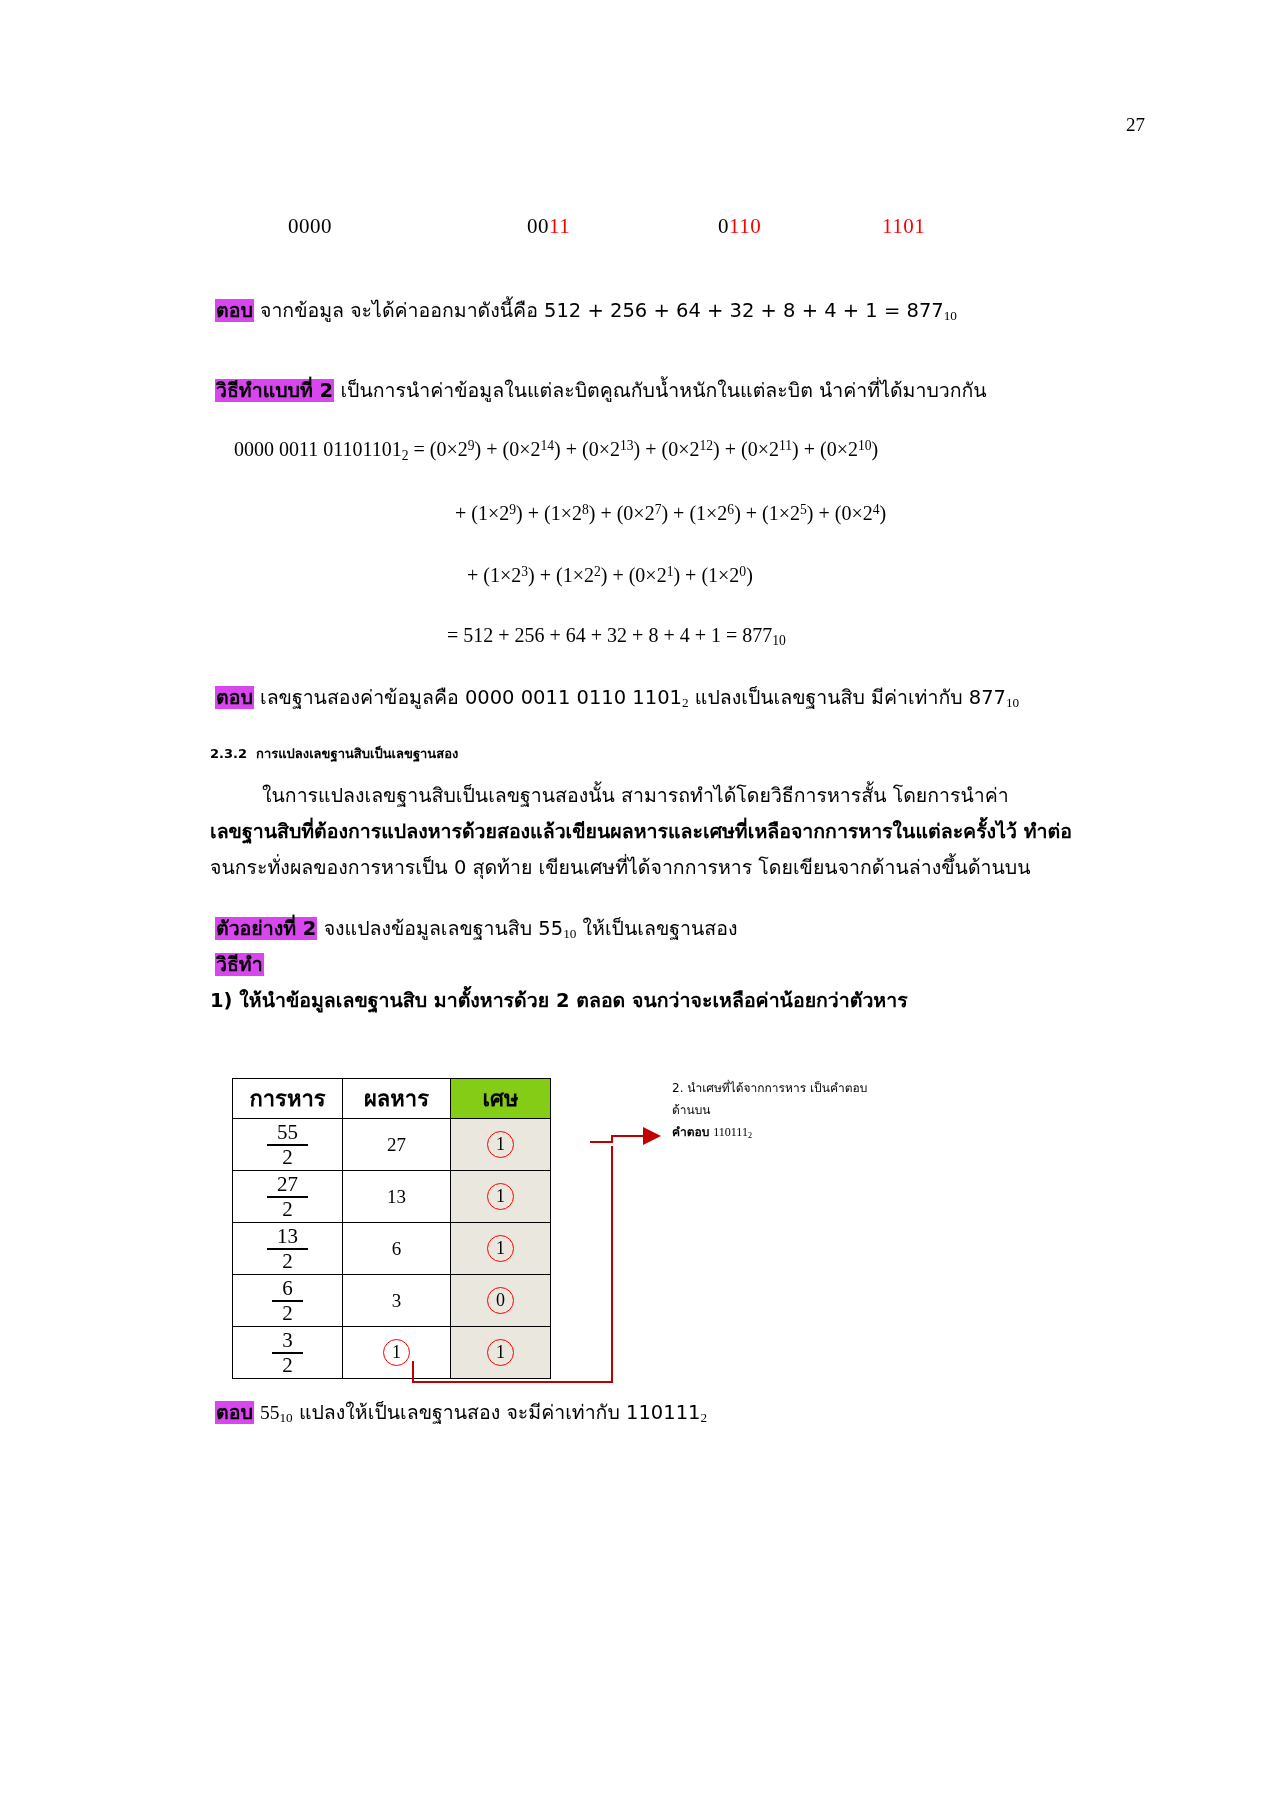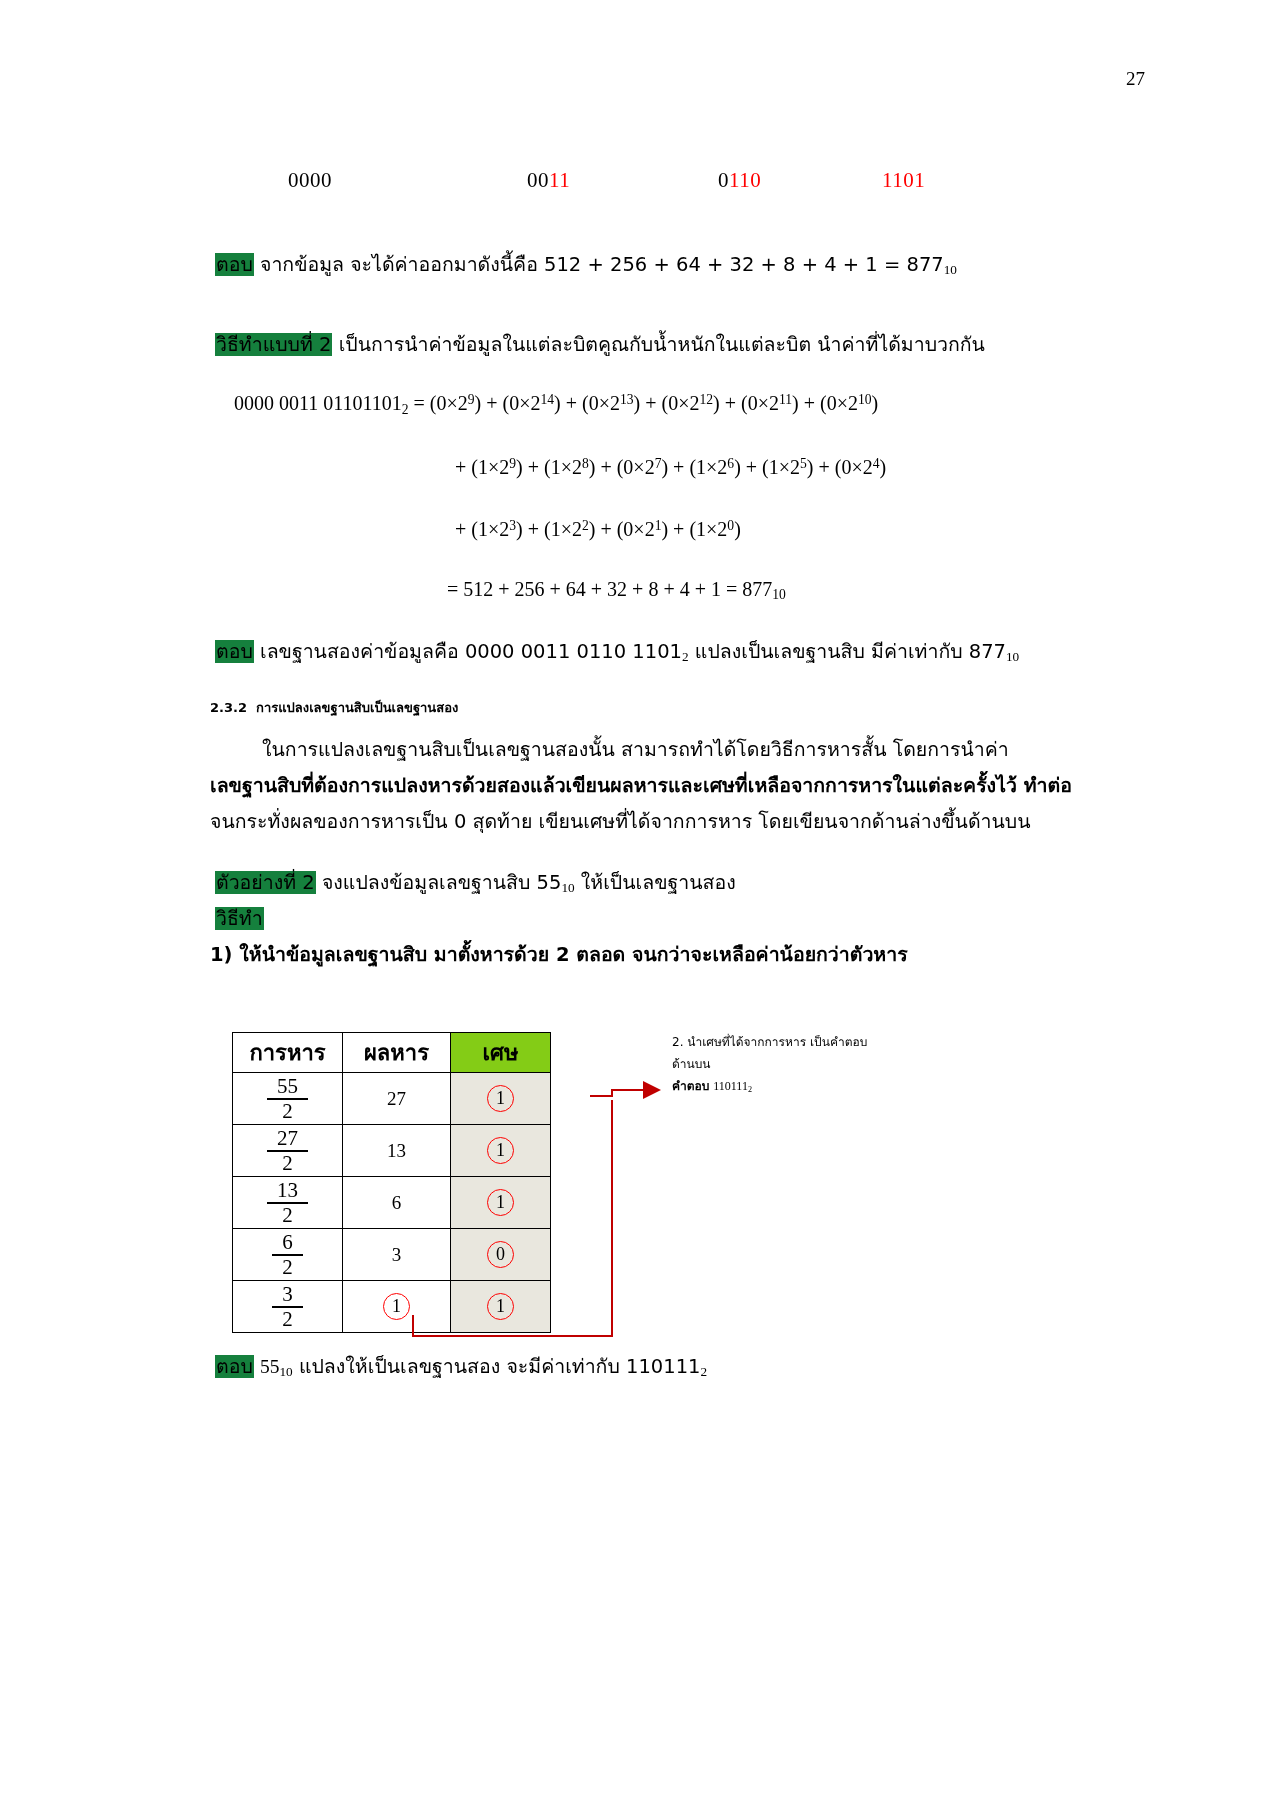--- a/index.html
+++ b/index.html
@@ -11,30 +11,31 @@
     font-family: "DejaVu Sans", "Liberation Sans", sans-serif;
     color: #000000;
     position: relative;
     overflow: hidden;
   }
   .page {
     position: relative;
     width: 1273px;
     height: 1551px;
     padding: 4px;
+    margin-top: 46px;
   }
   
   .page-number {
     position: absolute;
     top: 68px;
     right: 128px;
     font-size: 19px;
     font-family: "Liberation Serif", serif;
   }
-  .hl { background: #15803d; font-weight: normal; padding: 0 1px; }
+  .hl { background: #d946ef; font-weight: bold; padding: 0 1px; }
   .num { font-family: "Liberation Serif", serif; }
   sub { font-size: 0.68em; vertical-align: -0.25em; font-family:"Liberation Serif", serif;}
   sup { font-size: 0.68em; vertical-align: 0.45em; font-family:"Liberation Serif", serif;}
 
   
   .binrow {
     position: absolute;
     left: 0; top: 168px;
     width: 1273px;
     font-family: "Liberation Serif", serif;
@@ -168,21 +169,21 @@
   <div class="mathline" style="left:455px; top:456px;">
     <span>+ </span>
     <span>(<span>1</span>×2<sup>9</sup>)</span> +
     <span>(<span>1</span>×2<sup>8</sup>)</span> +
     <span>(<span>0</span>×2<sup>7</sup>)</span> +
     <span>(<span>1</span>×2<sup>6</sup>)</span> +
     <span>(<span>1</span>×2<sup>5</sup>)</span> +
     <span>(<span>0</span>×2<sup>4</sup>)</span>
   </div>
 
-  <div class="mathline" style="left:455px; top:518px;">
+  <div class="mathline" style="left:467px; top:518px;">
     <span>+ </span>
     <span>(<span>1</span>×2<sup>3</sup>)</span> +
     <span>(<span>1</span>×2<sup>2</sup>)</span> +
     <span>(<span>0</span>×2<sup>1</sup>)</span> +
     <span>(<span>1</span>×2<sup>0</sup>)</span>
   </div>
 
   <div class="mathline" style="left:447px; top:578px;">
     <span>=  512 + 256 + 64 + 32 + 8 + 4 + 1 =  877</span><sub>10</sub>
   </div>

